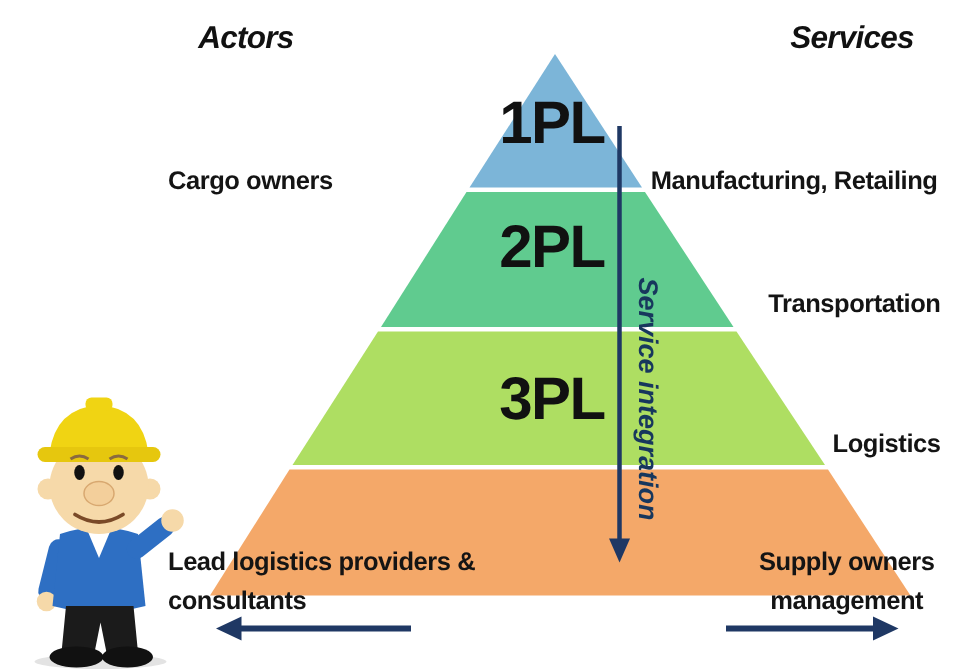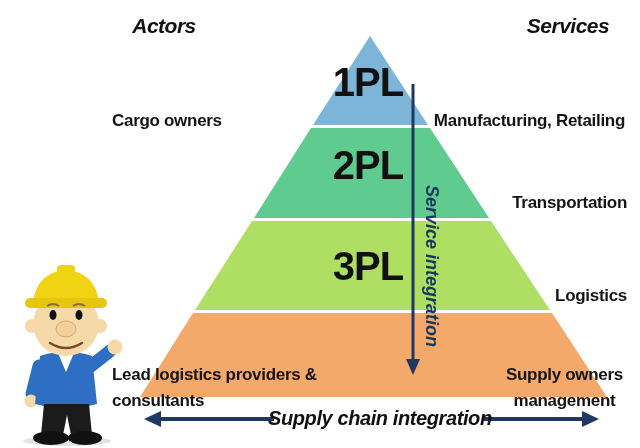--- a/index.html
+++ b/index.html
@@ -68,21 +68,20 @@
   <div class="abs side-label left" style="left:112px;top:68px;width:170px;">Cargo owners</div>
   <div class="abs side-label left" style="left:112px;top:322px;width:212px;">Lead logistics providers &amp; consultants</div>
 
   <div class="abs side-label right" style="right:15px;top:68px;width:220px;">Manufacturing, Retailing</div>
   <div class="abs side-label right" style="right:13px;top:150px;width:180px;">Transportation</div>
   <div class="abs side-label right" style="right:13px;top:243px;width:150px;text-align:right;">Logistics</div>
   <div class="abs side-label center" style="right:8px;top:322px;width:135px;">Supply owners management</div>
 
   <div class="abs v-label" style="left:326px;top:255px;">Service integration</div>
 
-  <div class="abs h-arrow-label" style="left:268px;top:407px;">Supply chain integration</div>
 
   <svg class="abs" style="left:6px;top:252px;" width="120" height="196" viewBox="0 0 120 196">
 
     <ellipse cx="61" cy="189" rx="44" ry="5" fill="#e3e3e3"></ellipse>
 
     <line x1="33" y1="114" x2="26" y2="142" stroke-width="13" stroke-linecap="round" stroke="#2e6fc3"></line>
     <circle cx="25" cy="149" r="6.5" fill="#f6d9a9"></circle>
 
     <path d="M34,104 Q60,95 86,104 L91,152 Q60,160 29,152 Z" fill="#2e6fc3"></path>
 

